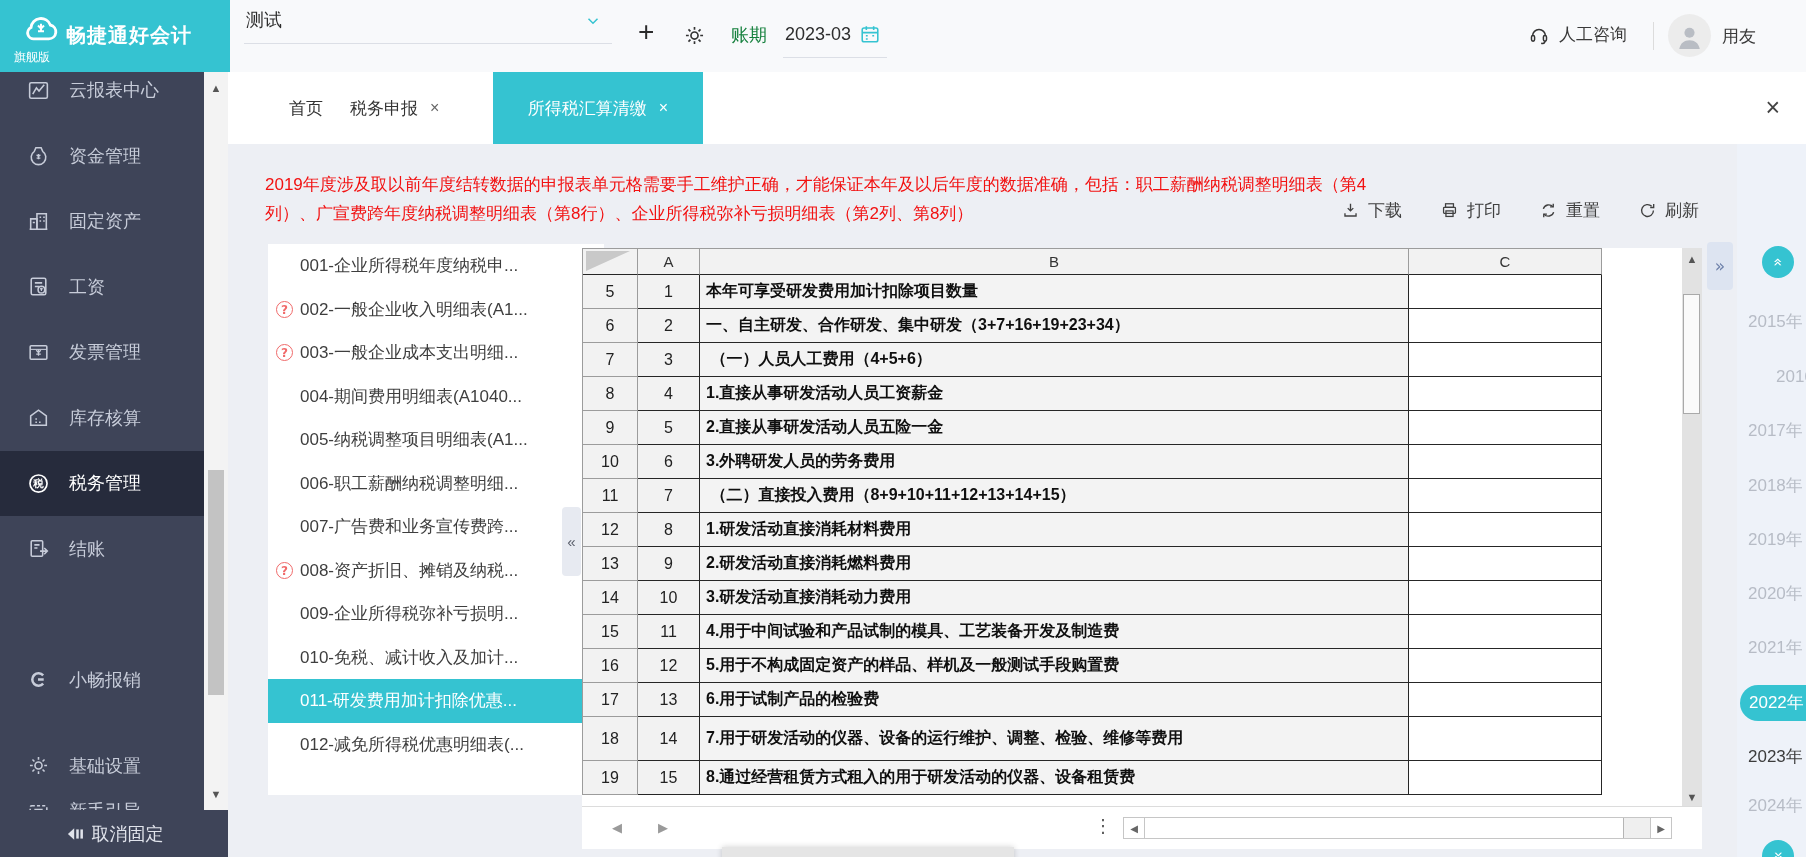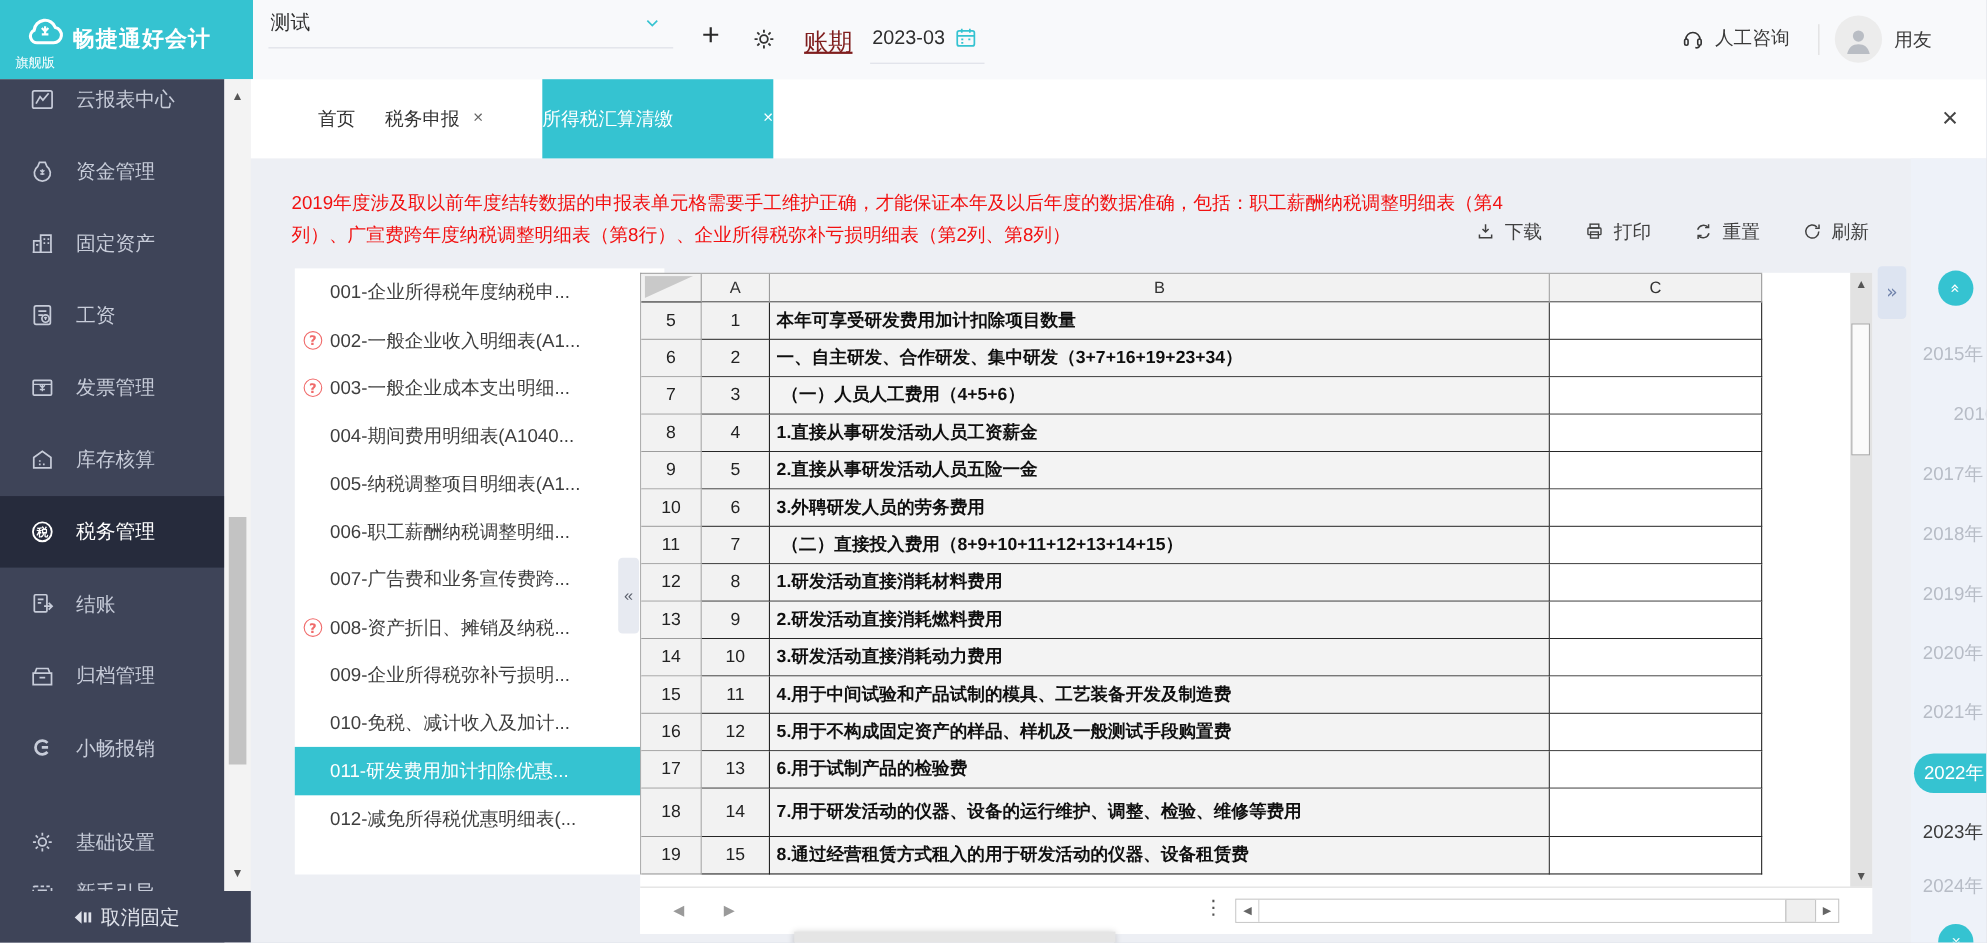--- a/index.html
+++ b/index.html
@@ -12,21 +12,21 @@
   .logo{position:absolute;left:0;top:0;width:230px;height:72px;background:#35c3d1;color:#fff;}
   .logo-cloud{position:absolute;left:20px;top:8px;width:42px;height:40px;}
   .brand-name{position:absolute;left:66px;top:22px;font-size:20px;font-weight:bold;letter-spacing:1px;white-space:nowrap;}
   .brand-edition{position:absolute;left:14px;top:49px;font-size:12px;}
   .company-select{position:absolute;left:244px;top:0;width:368px;height:43px;border-bottom:1px solid #dcdfe6;cursor:pointer;}
   .company-name{position:absolute;left:2px;top:8px;font-size:18px;color:#2d2d2d;}
   .company-chevron{position:absolute;right:10px;top:12px;width:18px;height:18px;color:#35c3d1;}
   .add-btn{position:absolute;left:638px;top:16px;font-size:28px;color:#2b2b2b;font-weight:normal;cursor:pointer;}
   .gear-btn{position:absolute;left:682px;top:23px;width:25px;height:25px;color:#333;cursor:pointer;}
   .period{position:absolute;left:731px;top:21px;display:flex;align-items:flex-start;}
-  .period-label{font-size:22px;color:#7f1d1d;margin-right:16px;padding-top:2px;text-decoration:underline;}
+  .period-label{font-size:18px;color:#15803d;margin-right:16px;padding-top:2px;}
   .period-box{display:flex;align-items:center;gap:8px;border-bottom:1px solid #dcdfe6;padding:2px 6px 12px 2px;cursor:pointer;}
   .period-value{font-size:18px;color:#2d2d2d;}
   .calendar-ic{width:22px;height:22px;color:#35c3d1;}
   .support{position:absolute;left:1528px;top:23px;display:flex;align-items:center;gap:9px;font-size:17px;color:#3a3a3a;cursor:pointer;}
   .headset-ic{width:22px;height:22px;color:#333;}
   .topbar-divider{position:absolute;left:1653px;top:22px;width:1px;height:28px;background:#dcdcdc;}
   .avatar{position:absolute;left:1668px;top:14px;width:43px;height:43px;border-radius:50%;background:#ececec;overflow:hidden;cursor:pointer;}
   .avatar .icon{position:absolute;left:7px;top:7px;width:29px;height:32px;}
   .username{position:absolute;left:1722px;top:25px;font-size:17px;color:#3a3a3a;cursor:pointer;}
 
@@ -40,21 +40,21 @@
   .side-scroll .sarrow{position:absolute;left:0;width:24px;text-align:center;font-size:11px;color:#555;cursor:pointer;}
   .side-thumb{position:absolute;left:4px;top:398px;width:16px;height:225px;background:#c3c3c3;cursor:pointer;}
   .unpin{position:absolute;left:0;top:810px;width:228px;height:47px;background:#3e4458;display:flex;align-items:center;justify-content:center;
          gap:7px;color:#e0e3eb;font-size:18px;cursor:pointer;z-index:5;}
   .unpin .icon{width:20px;height:20px;}
 
   
   .tabbar{position:absolute;left:228px;top:72px;width:1578px;height:72px;background:#fff;}
   .tab{position:absolute;top:0;height:72px;display:flex;align-items:center;gap:12px;font-size:17px;color:#333;cursor:pointer;white-space:nowrap;}
   .tab .tab-close{font-size:16px;color:#666;}
-  .tab.active{background:#35c3d1;color:#fff;justify-content:space-between;}
+  .tab.active{background:#35c3d1;color:#fff;justify-content:center;}
   .tab.active .tab-close{color:#fff;}
   .tabbar-close{position:absolute;right:26px;top:21px;font-size:25px;color:#444;cursor:pointer;}
 
   
   .warning{position:absolute;left:265px;top:170px;width:1200px;font-size:17px;line-height:29px;color:#f21111;}
   .toolbar{position:absolute;left:1341px;top:199px;display:flex;gap:38px;}
   .tool{display:flex;align-items:center;gap:8px;font-size:17px;color:#404040;cursor:pointer;white-space:nowrap;}
   .tool .icon{width:19px;height:19px;color:#404040;}
 
   
@@ -250,29 +250,20 @@
       <div class="side-item" style="top: 444px;">
         <span class="icon">
           <svg viewBox="0 0 24 24" fill="none" stroke="currentColor" stroke-width="1.5">
             <rect x="5" y="4.5" width="11" height="15" rx="1"></rect>
             <path d="M8 8.5h5M8 11.5h3"></path>
             <path d="M13.5 14.5h7M17.5 11.5l3 3-3 3"></path>
           </svg>
         </span>
         <span>结账</span>
       </div>
-      <div class="side-item" style="top: 509.5px;">
-        <span class="icon">
-          <svg viewBox="0 0 24 24" fill="none" stroke="currentColor" stroke-width="1.5">
-            <path d="M4 9.5h16v10H4z"></path>
-            <path d="M5.5 9.5 7 5.5h10l1.5 4M9.5 13.5h5"></path>
-          </svg>
-        </span>
-        <span>归档管理</span>
-      </div>
       <div class="side-item" style="top: 575px;">
         <span class="icon">
           <svg viewBox="0 0 24 24" fill="none" stroke="currentColor" stroke-width="2.4">
             <path d="M16.5 8A6 6 0 1 0 16.5 16"></path>
             <path d="M11.5 12h5.5"></path>
           </svg>
         </span>
         <span>小畅报销</span>
       </div>
       <div class="side-item" style="top: 640.5px; align-items: flex-end;">

